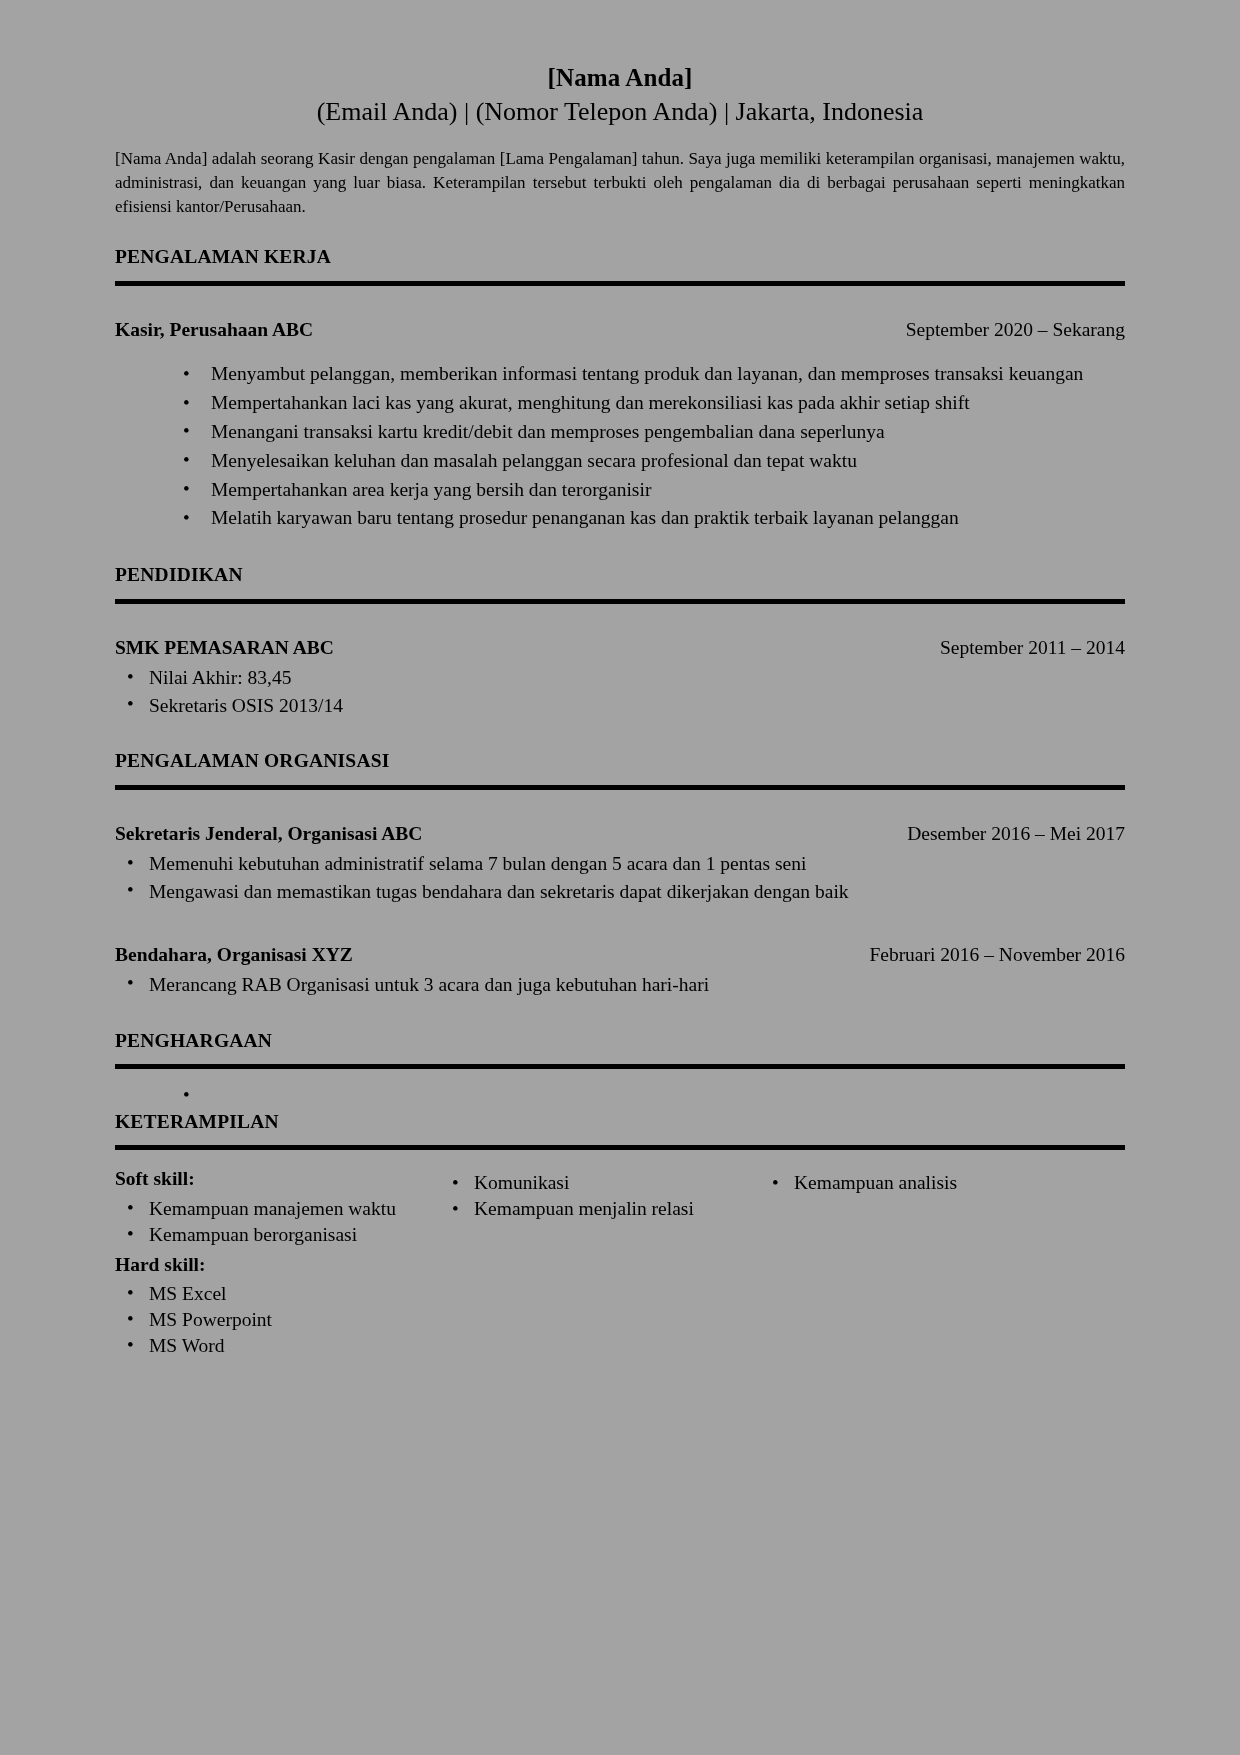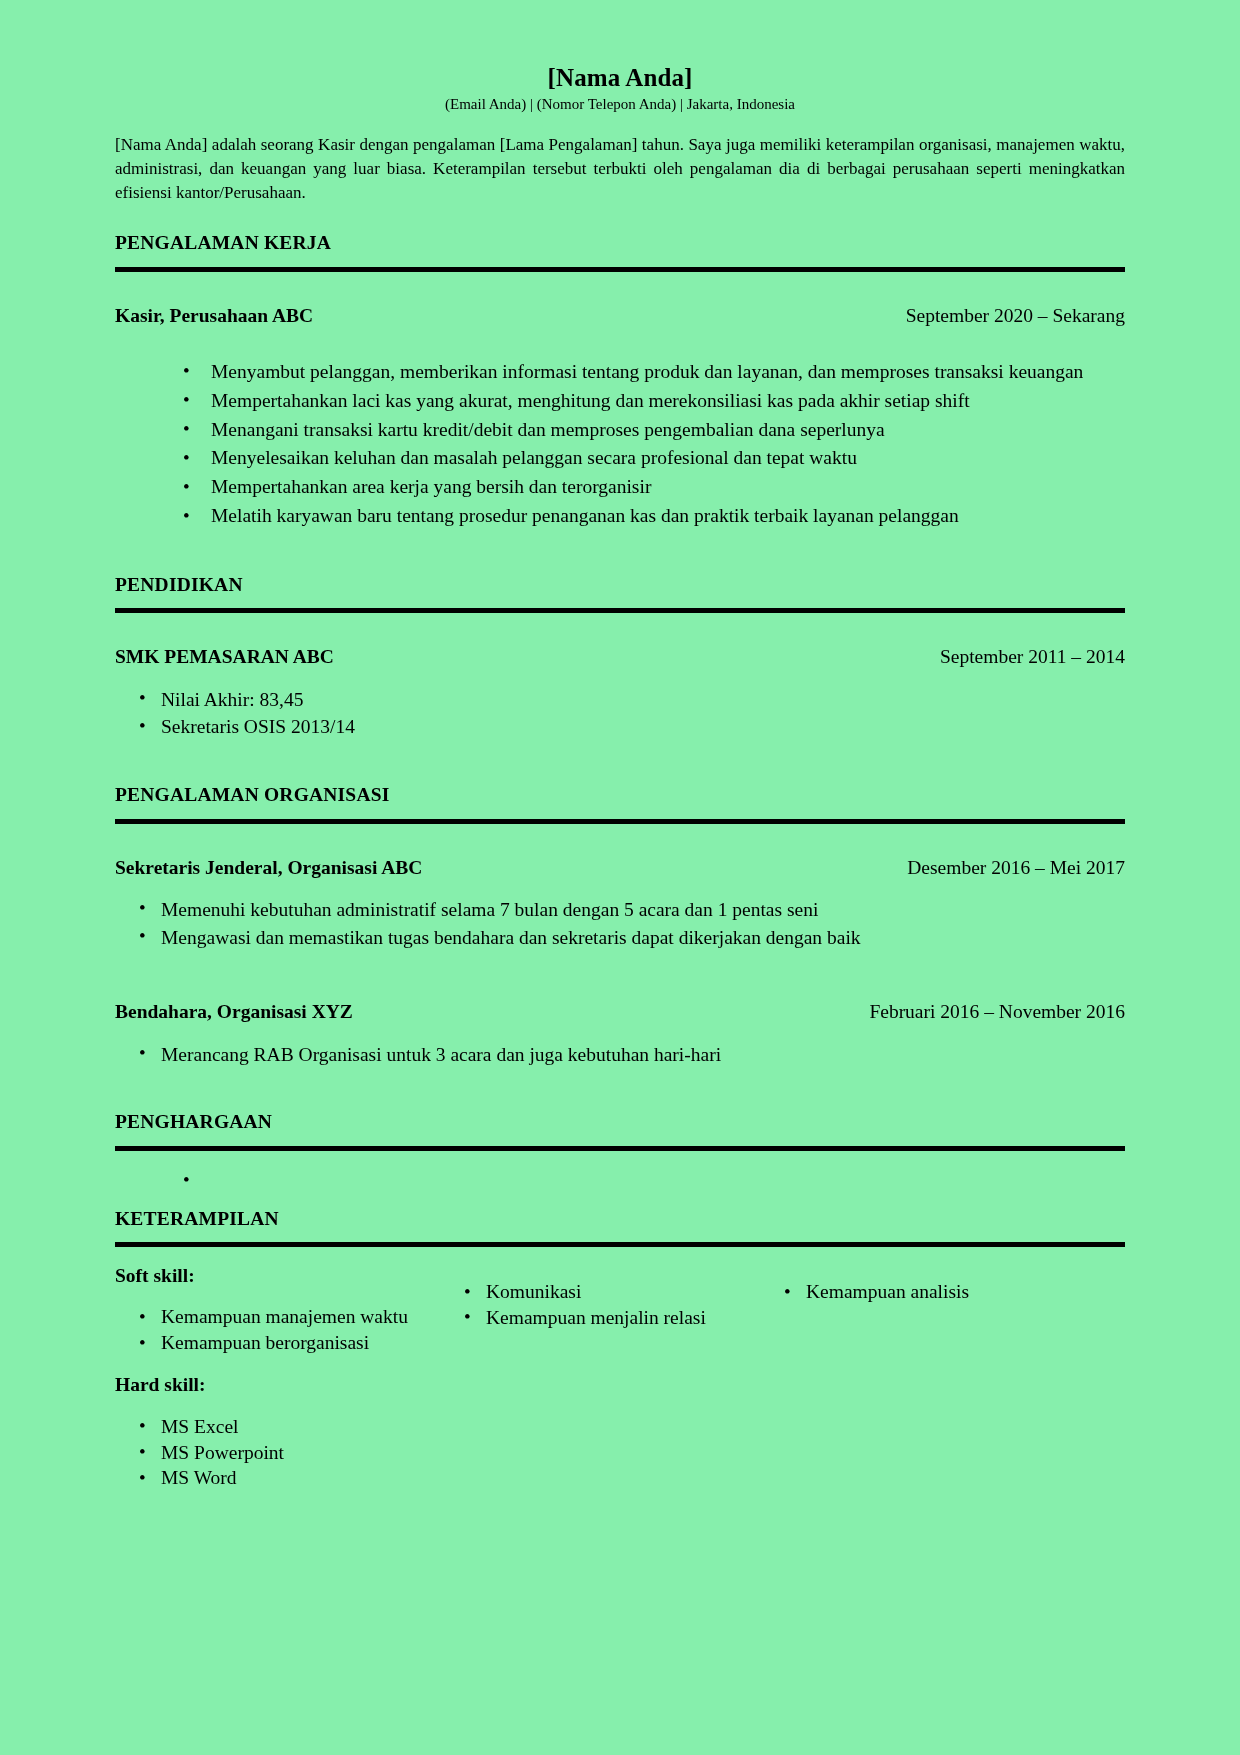--- a/index.html
+++ b/index.html
@@ -10,38 +10,38 @@
   }
   body {
     font-family: "Liberation Serif", "DejaVu Serif", serif;
     color: #000000;
   }
   .page {
     position: relative;
     width: 1240px;
     height: 1755px;
     margin: 0 auto;
-    background: #86efac;
+    background: #a3a3a3;
     box-sizing: border-box;
     padding: 62px 115px 0 115px;
     overflow: hidden;
   }
 
   
   .doc-name {
     text-align: center;
     font-size: 25px;
     font-weight: bold;
     line-height: 1.25;
     margin: 0 0 2px 0;
     letter-spacing: 0.1px;
   }
   .doc-contact {
     text-align: center;
-    font-size: 15px;
+    font-size: 26px;
     line-height: 1.3;
     margin: 0 0 18px 0;
   }
 
   
   .summary {
     font-size: 17px;
     line-height: 1.42;
     text-align: justify;
     text-justify: inter-word;
@@ -82,21 +82,21 @@
     margin-top: 18px;
   }
   .entry-date {
     font-weight: normal;
     white-space: nowrap;
   }
 
   
   ul.bullets {
     list-style: none;
-    margin: 16px;
+    margin: 4px;
     padding: 0;
   }
   ul.bullets > li {
     position: relative;
     font-size: 19.5px;
     line-height: 1.42;
     padding-left: 30px;
     margin: 0;
   }
   ul.bullets > li::before {

